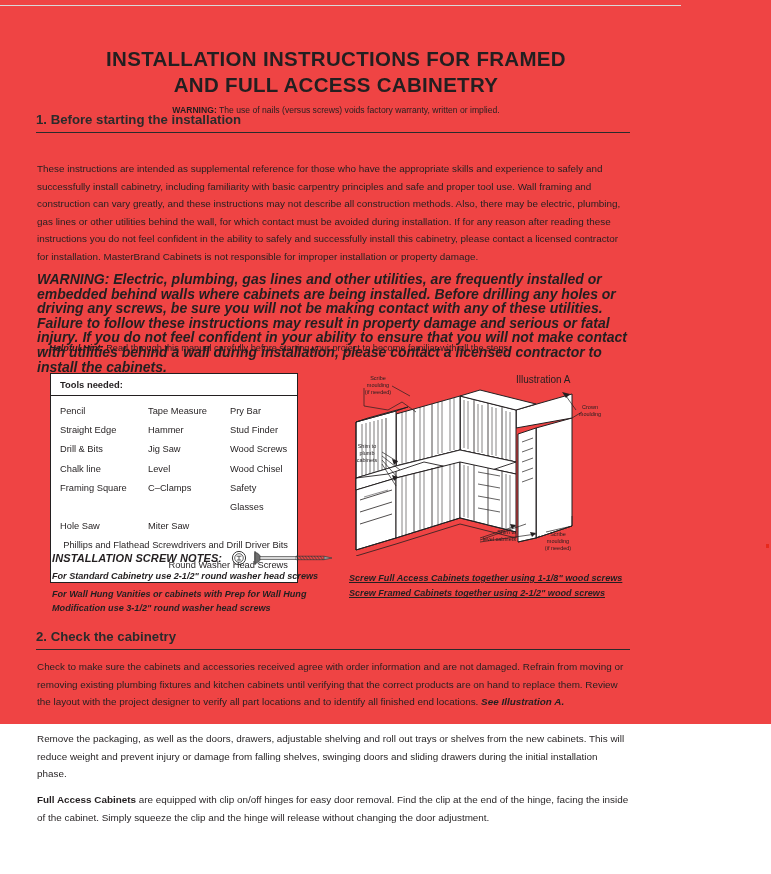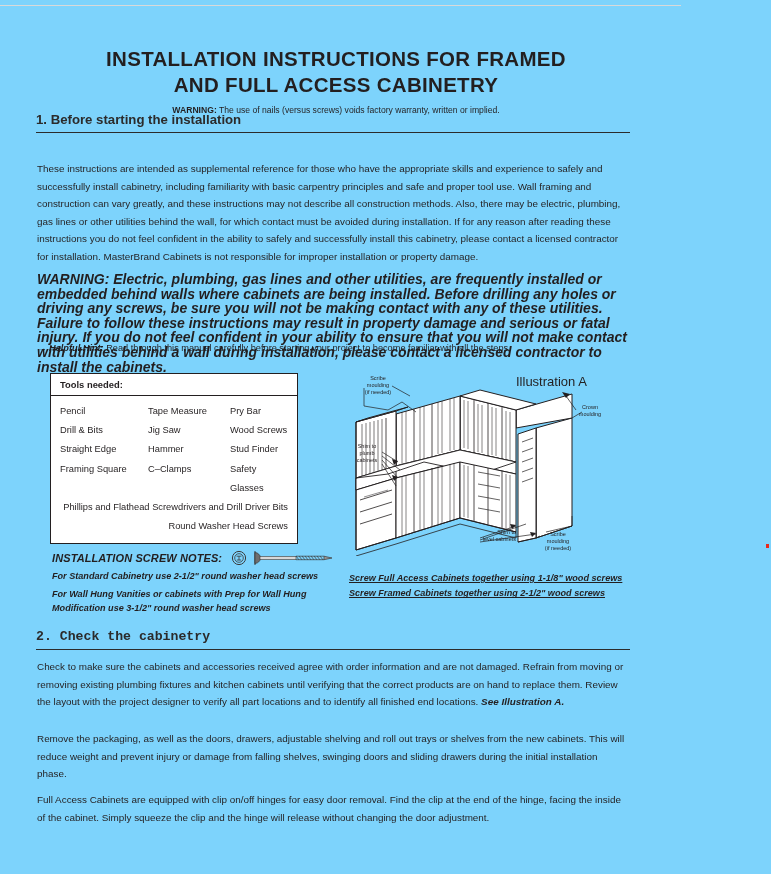--- a/index.html
+++ b/index.html
@@ -12,22 +12,22 @@
     height: 874px;
     position: relative;
     font-family: "Liberation Sans", sans-serif;
     color: #231f20;
     overflow: hidden;
   }
   .page {
     position: absolute;
     left: 0; top: 0;
     width: 771px;
-    height: 874px;
-    background: #7dd3fc;
+    height: 724px;
+    background: #ef4444;
   }
   .top-rule {
     position: absolute;
     left: 0; top: 5px;
     width: 681px;
     height: 1px;
     background: #d9d9d9;
   }
   .red-tick {
     position: absolute;
@@ -63,21 +63,21 @@
     position: absolute;
     width: 594px;
     left: 36px;
     font-size: 13.2px;
     font-weight: bold;
     color: #2b2b2b;
     padding-bottom: 5px;
     border-bottom: 1.6px solid #2b2b2b;
   }
   #sec1-head { top: 112px; }
-  #sec2-head { top: 629px; font-family: Liberation Mono, monospace; }
+  #sec2-head { top: 629px; }
 
   
   .body-text {
     position: absolute;
     left: 37px;
     width: 592px;
     font-size: 9.9px;
     line-height: 17.6px;
     color: #231f20;
     text-align: left;
@@ -95,21 +95,21 @@
   .hint {
     position: absolute;
     left: 38px;
     width: 596px;
     font-size: 9.2px;
     line-height: 13px;
     color: #231f20;
   }
   .hint .arrow { font-size: 8.5px; }
   .hint b { font-weight: bold; font-style: italic; }
-  .body-text b { font-weight: normal; }
+  .body-text b { font-weight: bold; }
   .body-text i.bi { font-weight: bold; font-style: italic; }
 
   
   .tools-box {
     position: absolute;
     left: 50px; top: 373px;
     width: 248px;
     border: 1.1px solid #231f20;
     box-sizing: border-box;
     background: #fff;
@@ -184,21 +184,21 @@
 
   
   .illustration {
     position: absolute;
     left: 340px; top: 366px;
     width: 300px; height: 190px;
   }
   .illus-caption {
     position: absolute;
     left: 516px; top: 374px;
-    font-size: 13px;
+    font-size: 10px;
     color: #231f20;
   }
   .callout {
     position: absolute;
     font-size: 5.5px;
     line-height: 7px;
     color: #231f20;
     text-align: center;
     white-space: pre-line;
   }
@@ -232,33 +232,43 @@
 
   <div class="tools-box">
     <div class="tools-title">Tools needed:</div>
     <div class="tools-body">
       <div class="tools-row">
         <span class="c1">Pencil</span>
         <span class="c2">Tape Measure</span>
         <span class="c3">Pry Bar</span>
       </div>
       <div class="tools-row">
+        <span class="c1">Straight Edge</span>
+        <span class="c2">Hammer</span>
+        <span class="c3">Stud Finder</span>
+      </div>
+      <div class="tools-row">
         <span class="c1">Drill &amp; Bits</span>
         <span class="c2">Jig Saw</span>
         <span class="c3">Wood Screws</span>
       </div>
       <div class="tools-row">
-        <span class="c1">Straight Edge</span>
-        <span class="c2">Hammer</span>
-        <span class="c3">Stud Finder</span>
+        <span class="c1">Chalk line</span>
+        <span class="c2">Level</span>
+        <span class="c3">Wood Chisel</span>
       </div>
       <div class="tools-row">
         <span class="c1">Framing Square</span>
         <span class="c2">C–Clamps</span>
         <span class="c3">Safety Glasses</span>
+      </div>
+      <div class="tools-row">
+        <span class="c1">Hole Saw</span>
+        <span class="c2">Miter Saw</span>
+        <span class="c3"></span>
       </div>
       <div class="tools-wide">Phillips and Flathead Screwdrivers and Drill Driver Bits</div>
       <div class="tools-wide">Round Washer Head Screws</div>
     </div>
   </div>
 
   <div class="screw-notes">
     <div class="screw-notes-head">
       <span>INSTALLATION SCREW NOTES:</span>
       <span class="screw-icon-wrap">

